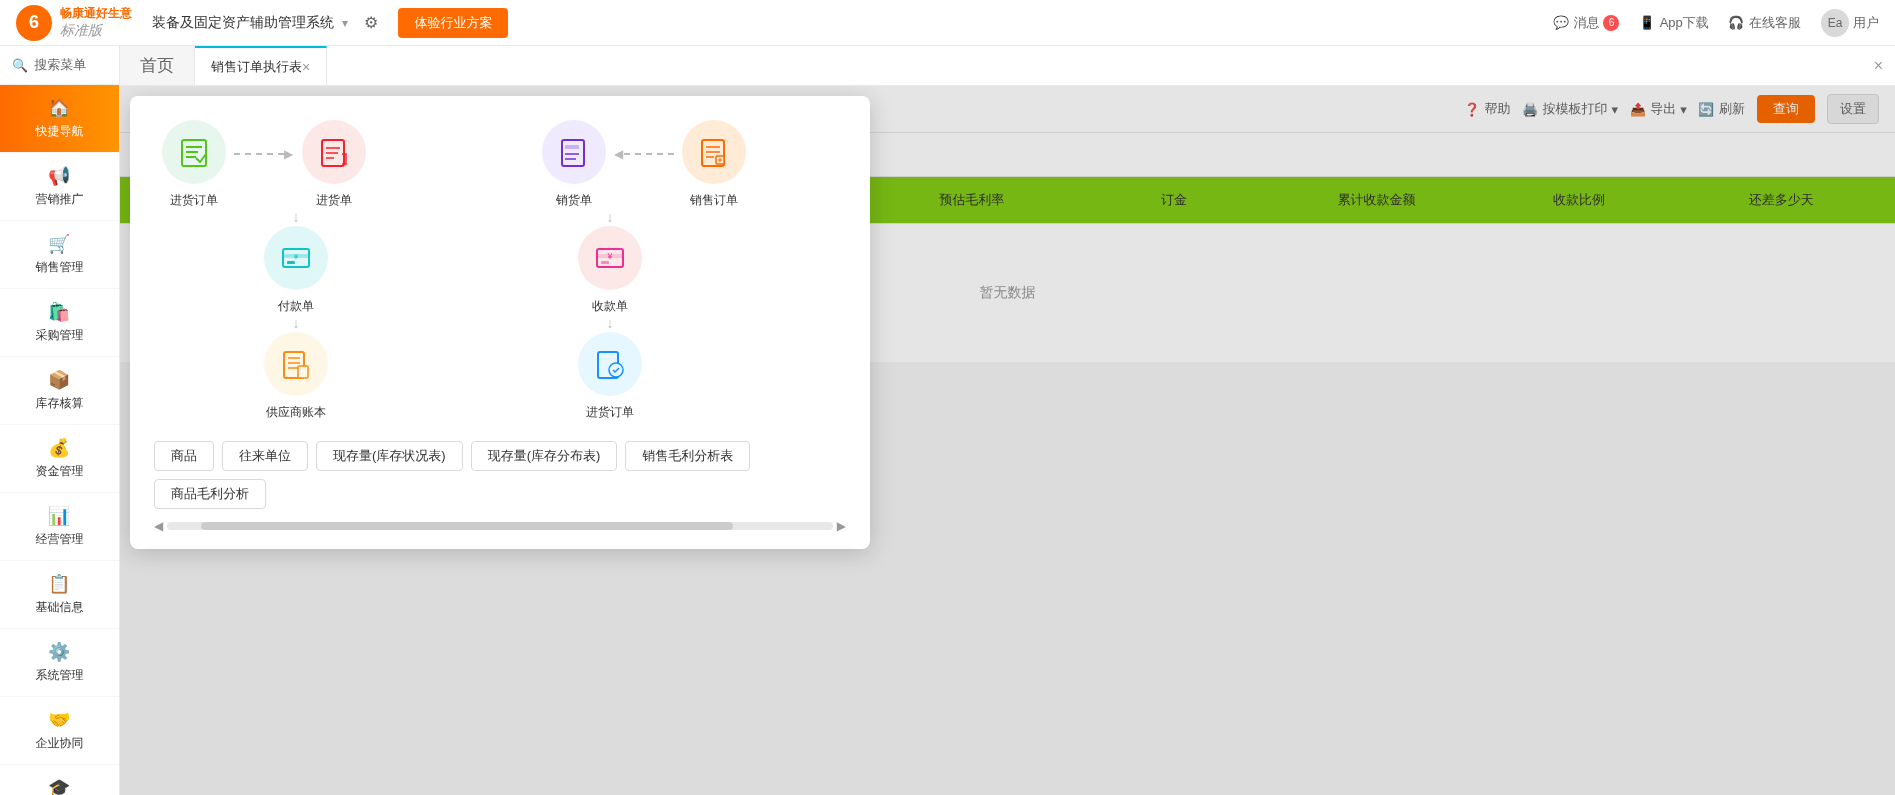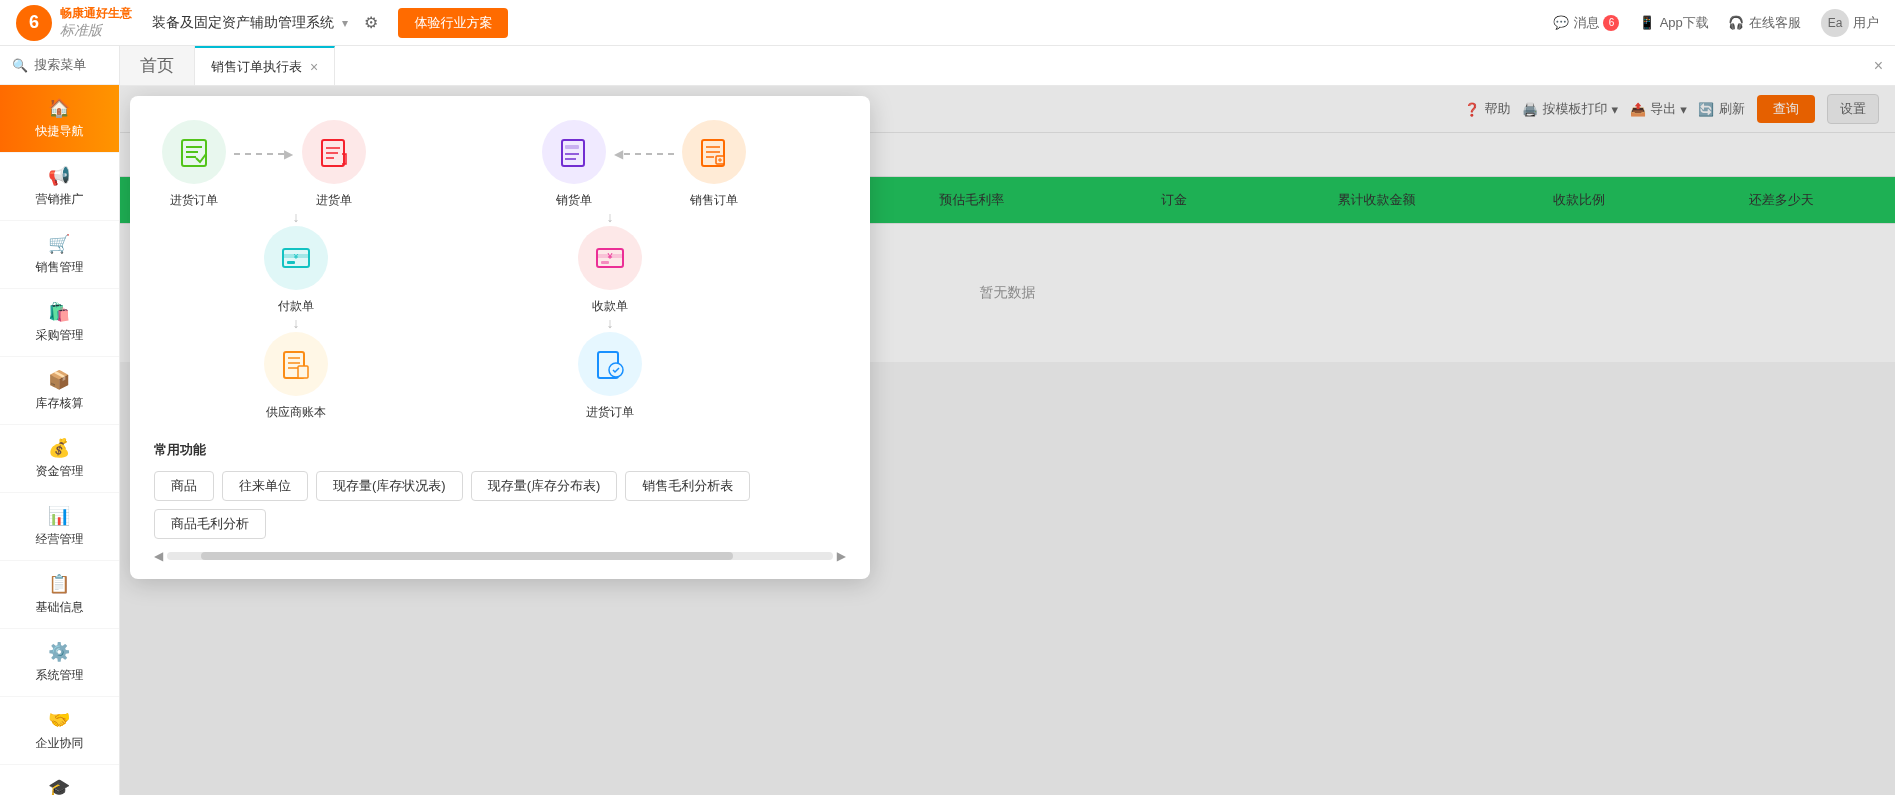--- a/index.html
+++ b/index.html
@@ -182,21 +182,20 @@
       background: #f5f5f5;
       color: #666;
       font-size: 17px;
       cursor: pointer;
       border-right: 1px solid #e8e8e8;
     }
     .tab-active {
       padding: 0 16px;
       display: flex;
       align-items: center;
-      gap: 8px;
       background: #fff;
       color: #333;
       font-size: 13px;
       cursor: pointer;
       border-right: 1px solid #e8e8e8;
       border-top: 2px solid #00bcd4;
     }
     .tab-close {
       color: #999;
       font-size: 14px;
@@ -290,21 +289,21 @@
       cursor: pointer;
     }
 
     
     .table-area {
       background: #fff;
       margin: 0;
     }
     .table-header {
       display: flex;
-      background: #22c55e;
+      background: #84cc16;
       border-bottom: 1px solid #e8e8e8;
       padding: 10px 16px;
       gap: 7px;
     }
     .th {
       color: #333;
       font-size: 13px;
       font-weight: 500;
       text-align: center;
       flex: 1;
@@ -691,23 +690,20 @@
                         <path d="M19 22 L21 24 L25 20" stroke="#1890ff" stroke-width="1.5" fill="none"></path>
                       </svg>
                   </div>
                   <span class="flow-label">进货订单</span>
                 </div>
               </div>
             </div>
           </div>
 
           <div>
-            <div class="common-section-title">
-              <span>常用功能</span>
-            </div>
             <div class="common-btns">
               <button class="common-btn">商品</button>
               <button class="common-btn">往来单位</button>
               <button class="common-btn">现存量(库存状况表)</button>
               <button class="common-btn">现存量(库存分布表)</button>
               <button class="common-btn">销售毛利分析表</button>
               <button class="common-btn">商品毛利分析</button>
             </div>
           </div>
 

